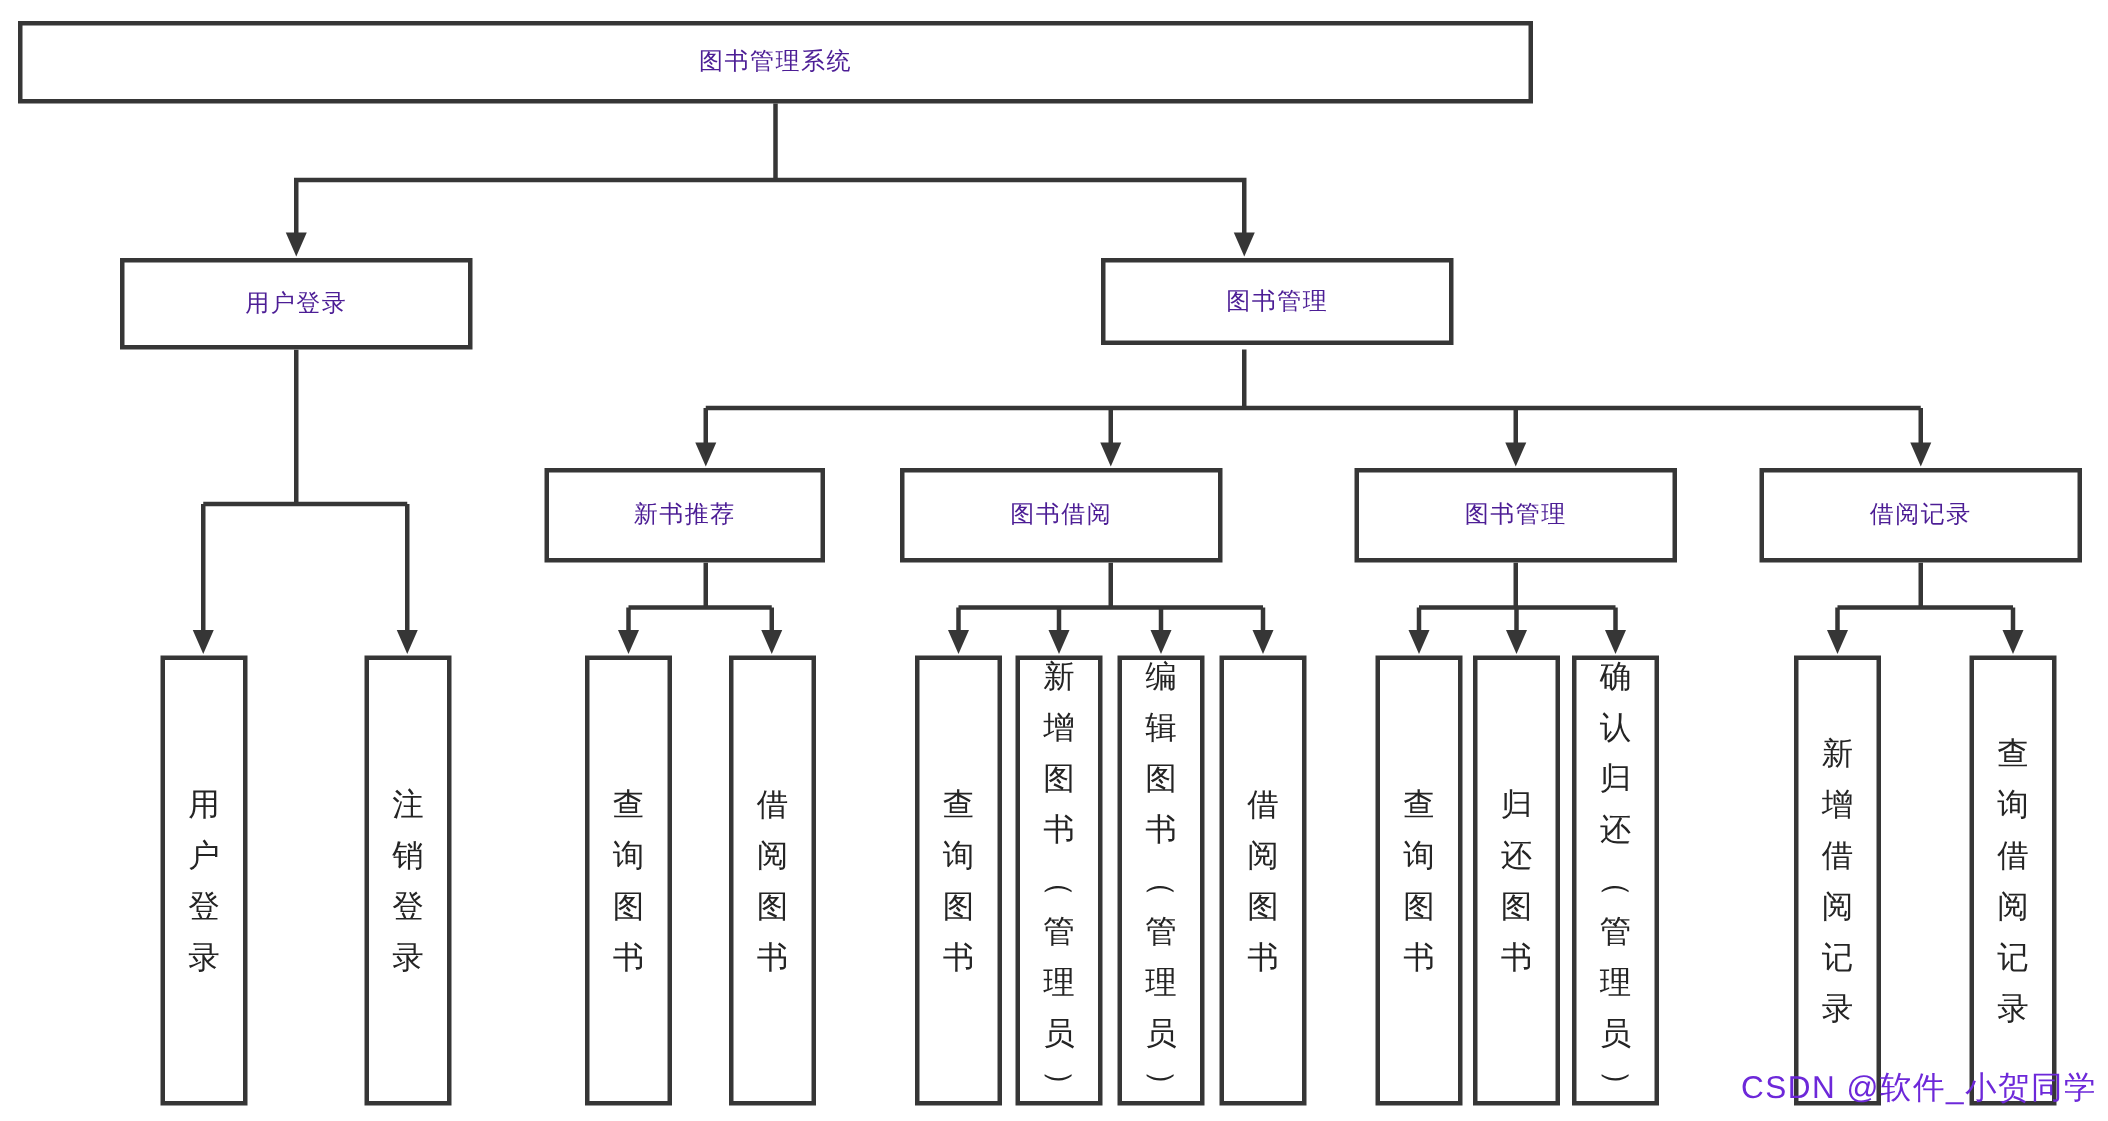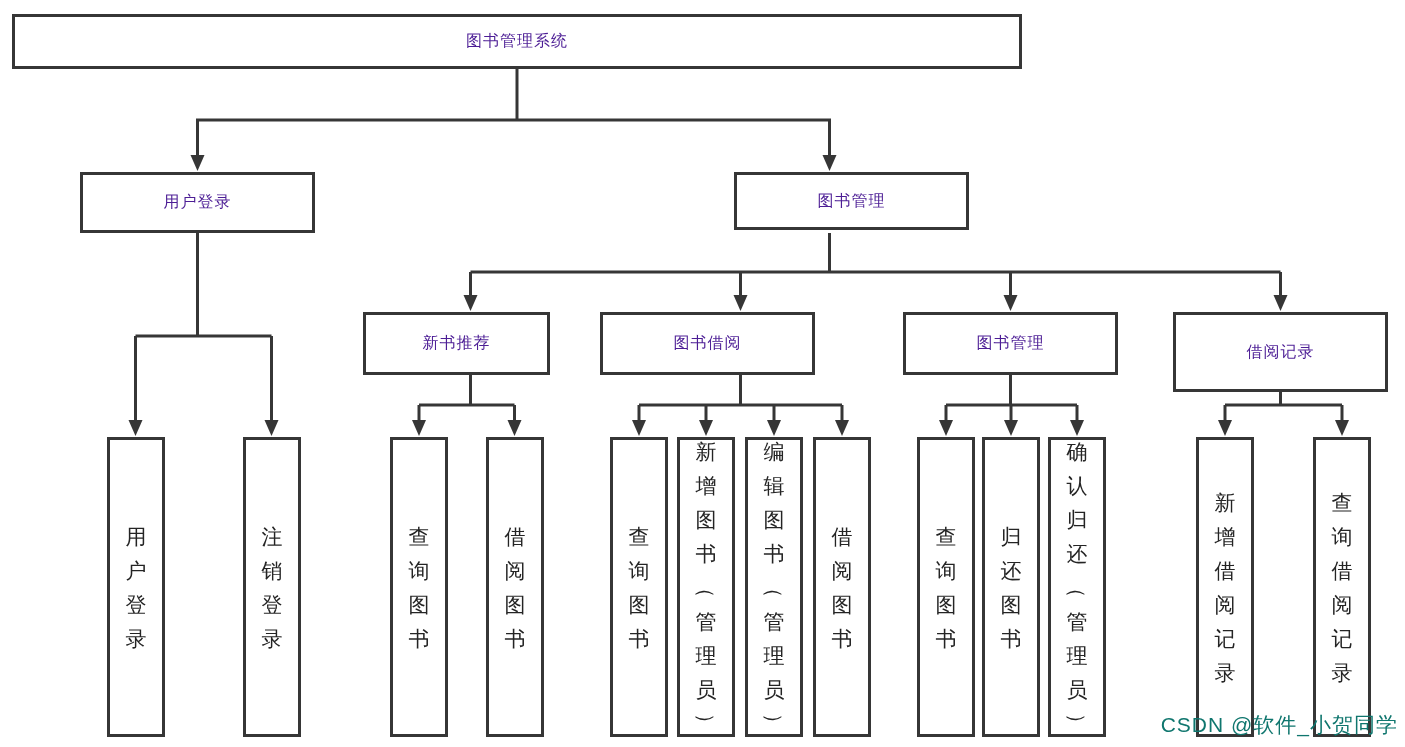--- a/index.html
+++ b/index.html
@@ -34,21 +34,21 @@
     color:#242424;
   }
   .vchar{
     display:block;height:21px;line-height:21px;font-size:21px;
   }
   .vchar.rot{transform:rotate(90deg);}
   .watermark{
     position:absolute;
     top:711px;right:7px;
     font-size:21px;
-    color:#0f766e;
+    color:#6d28d9;
     letter-spacing:1px;
     white-space:nowrap;
   }
 </style>
 </head>
 <body>
 
 <div class="canvas">
 
   <svg class="connectors" viewBox="0 0 1405 747" xmlns="http://www.w3.org/2000/svg">
@@ -119,21 +119,21 @@
   </svg>
 
   <div class="box" style="left:12px;top:14px;width:1010px;height:55px">图书管理系统</div>
 
   <div class="box" style="left:80px;top:172px;width:235px;height:61px">用户登录</div>
   <div class="box" style="left:734px;top:172px;width:235px;height:58px">图书管理</div>
 
   <div class="box" style="left:363px;top:312px;width:187px;height:63px">新书推荐</div>
   <div class="box" style="left:600px;top:312px;width:215px;height:63px">图书借阅</div>
   <div class="box" style="left:903px;top:312px;width:215px;height:63px">图书管理</div>
-  <div class="box" style="left:1173px;top:312px;width:215px;height:80px">借阅记录</div>
+  <div class="box" style="left:1173px;top:312px;width:215px;height:63px">借阅记录</div>
 
   <div class="vbox" style="left:107px">
       <span class="vchar">用</span>
       <span class="vchar">户</span>
       <span class="vchar">登</span>
       <span class="vchar">录</span>
     </div>
   <div class="vbox" style="left:243px">
       <span class="vchar">注</span>
       <span class="vchar">销</span>

